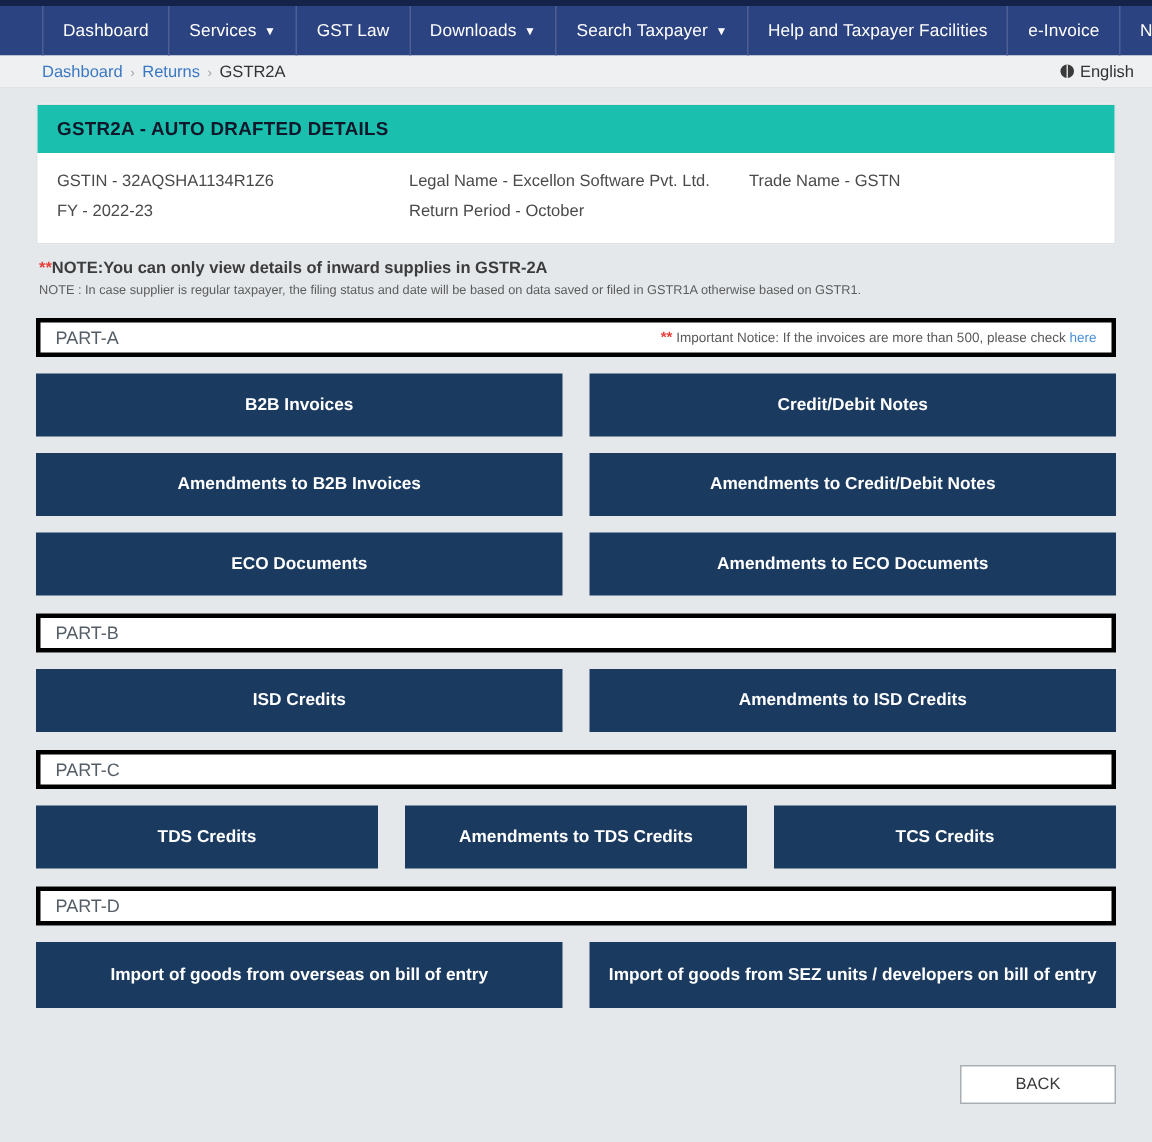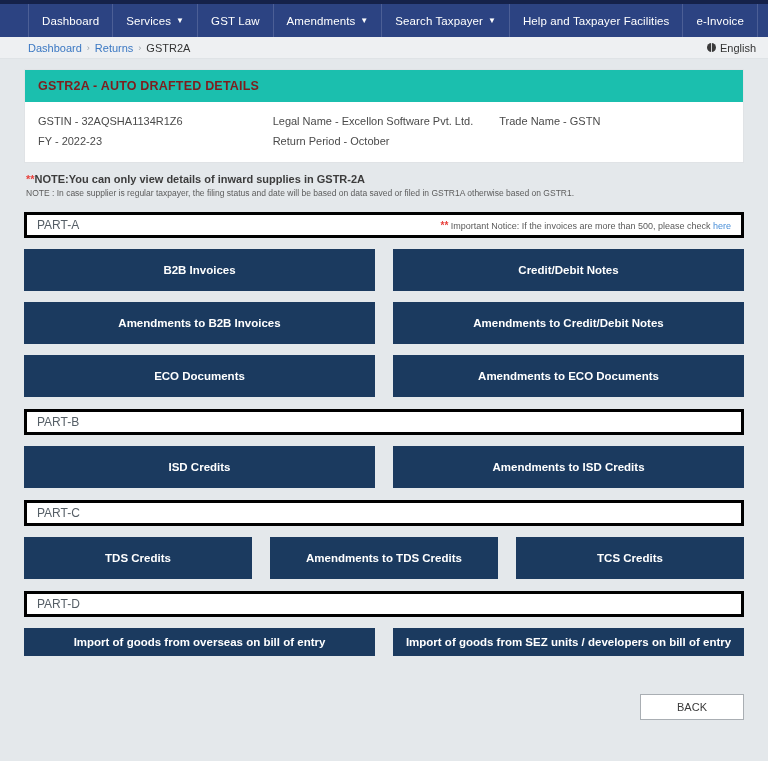--- a/index.html
+++ b/index.html
@@ -103,21 +103,21 @@
     padding: 10px 24px 0 24px;
   }
 
   
   .card {
     background: #ffffff;
     border: 1px solid #e0e3e6;
   }
   .card-header {
     background: #1bbfae;
-    color: #7f1d1d;
+    color: #0f172a;
     font-size: 12.5px;
     font-weight: 700;
     padding: 9px 13px;
     letter-spacing: .2px;
   }
   .card-body {
     padding: 9px 13px 11px 13px;
   }
   .info-row {
     display: flex;
@@ -185,21 +185,21 @@
     display: flex;
     align-items: center;
     justify-content: center;
     text-align: center;
     padding: 2px 8px;
     line-height: 1.25;
     cursor: pointer;
     border: none;
     font-family: "Liberation Sans", sans-serif;
   }
-  .tile-row.tall .tile { height: 28px; }
+  .tile-row.tall .tile { height: 44px; }
 
   
   .footer-actions {
     display: flex;
     justify-content: flex-end;
     padding: 38px 0 0 0;
   }
   .back-btn {
     background: #ffffff;
     border: 1px solid #a9aeb3;
@@ -219,21 +219,21 @@
       <span>Dashboard</span>
     </div>
     <div class="nav-item">
       <span>Services</span>
       <span class="caret">▼</span>
     </div>
     <div class="nav-item">
       <span>GST Law</span>
     </div>
     <div class="nav-item">
-      <span>Amendments</span>
+      <span>Downloads</span>
       <span class="caret">▼</span>
     </div>
     <div class="nav-item">
       <span>Search Taxpayer</span>
       <span class="caret">▼</span>
     </div>
     <div class="nav-item">
       <span>Help and Taxpayer Facilities</span>
     </div>
     <div class="nav-item">

